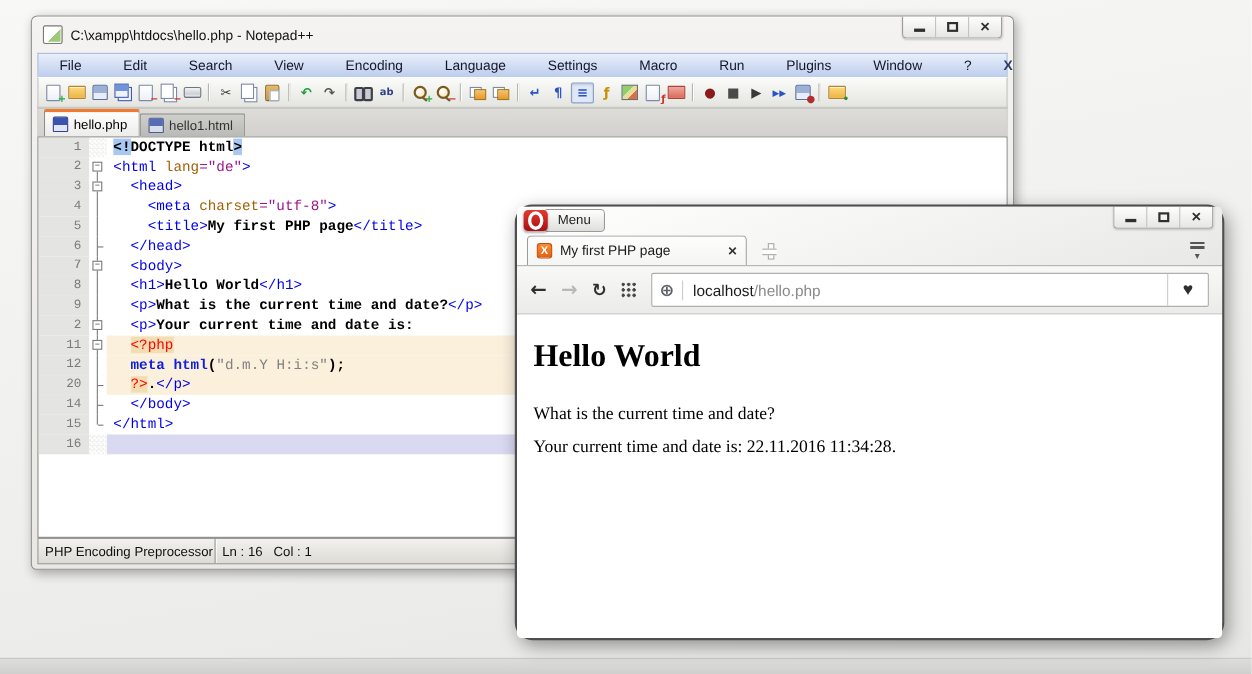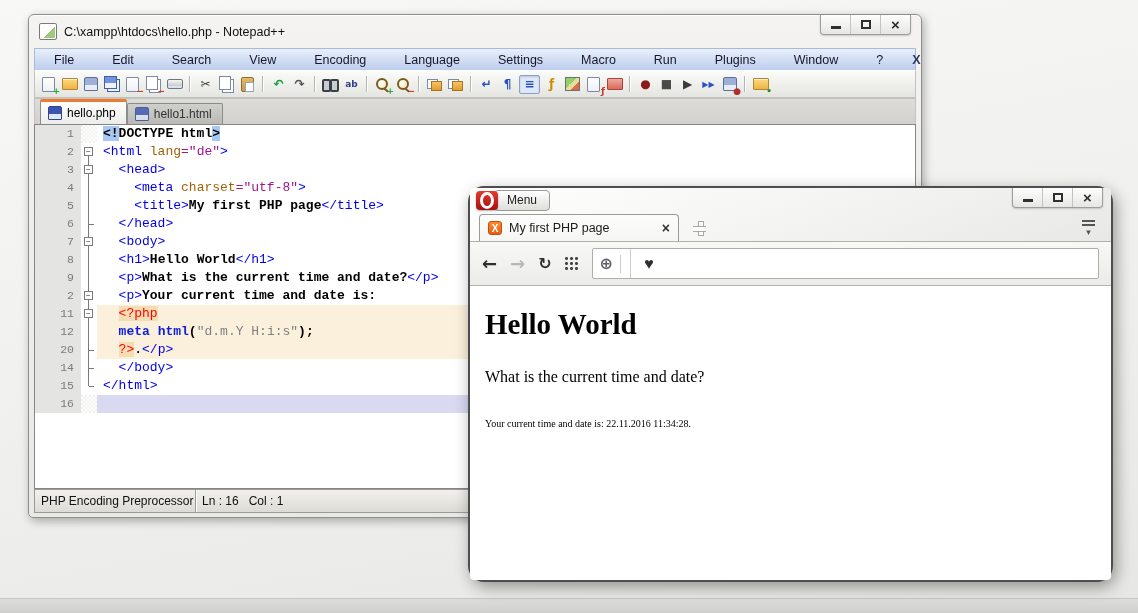--- a/index.html
+++ b/index.html
@@ -164,21 +164,21 @@
   .url-text{flex:1;font-size:14px;}
   .url-host{color:#1a1a1a;}
   .url-path{color:#8a8a8a;}
   .heartbox{width:36px;height:100%;border-left:1px solid #ccc;display:flex;align-items:center;justify-content:center;}
   .heart{font-size:16px;color:#2e2e2e;}
 
   .opr-content{flex:1;background:#fff;font-family:"Liberation Serif",serif;color:#000;
        padding-left:15px;border-radius:0 0 4px 4px;overflow:hidden;}
   .page-h1{font-size:29px;font-weight:bold;margin:22px 0 0 0;}
   .page-p1{font-size:16px;margin:27px 0 0 0;}
-  .page-p2{font-size:10px;margin:32px 0 0 0;}
+  .page-p2{font-size:16px;margin:12px 0 0 0;}
 </style>
 </head>
 <body>
 
 <div class="stage">
 
   <div class="npp">
     <div class="npp-title">
       <span class="npp-ico"></span>
       <span class="npp-title-text">C:\xampp\htdocs\hello.php - Notepad++</span>
@@ -431,20 +431,21 @@
       </div>
     </div>
     <div class="opr-addr">
       <span class="nav-ico back">←</span>
       <span class="nav-ico forward">→</span>
       <span class="nav-ico reload">↻</span>
       <span class="griddots"></span>
       <div class="urlbox">
         <span class="globe">⊕</span>
         <span class="url-divider"></span>
+        <span class="url-text"><span class="url-host">localhost</span><span class="url-path">/hello.php</span></span>
         <span class="heartbox">
             <span class="heart">♥</span>
           </span>
       </div>
     </div>
     <div class="opr-content">
       <h1 class="page-h1">Hello World</h1>
       <p class="page-p1">What is the current time and date?</p>
       <p class="page-p2">Your current time and date is: 22.11.2016 11:34:28.</p>
     </div>

